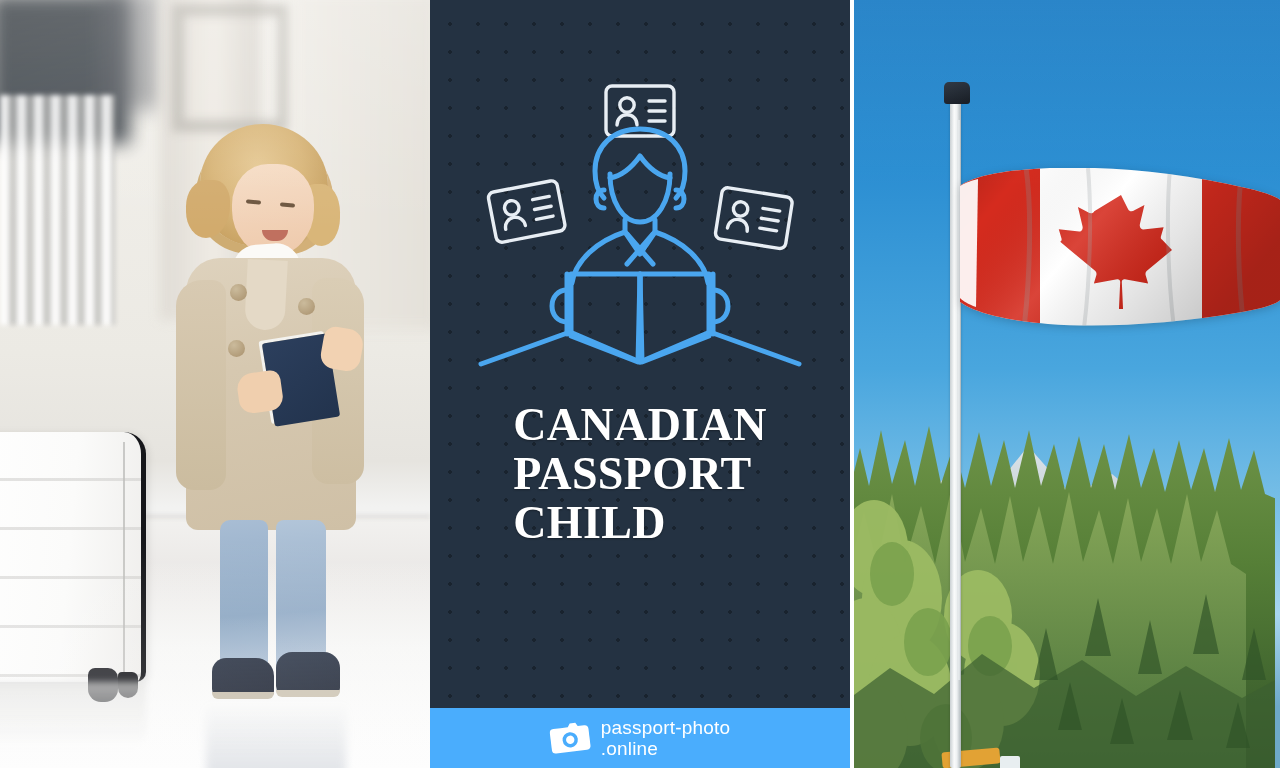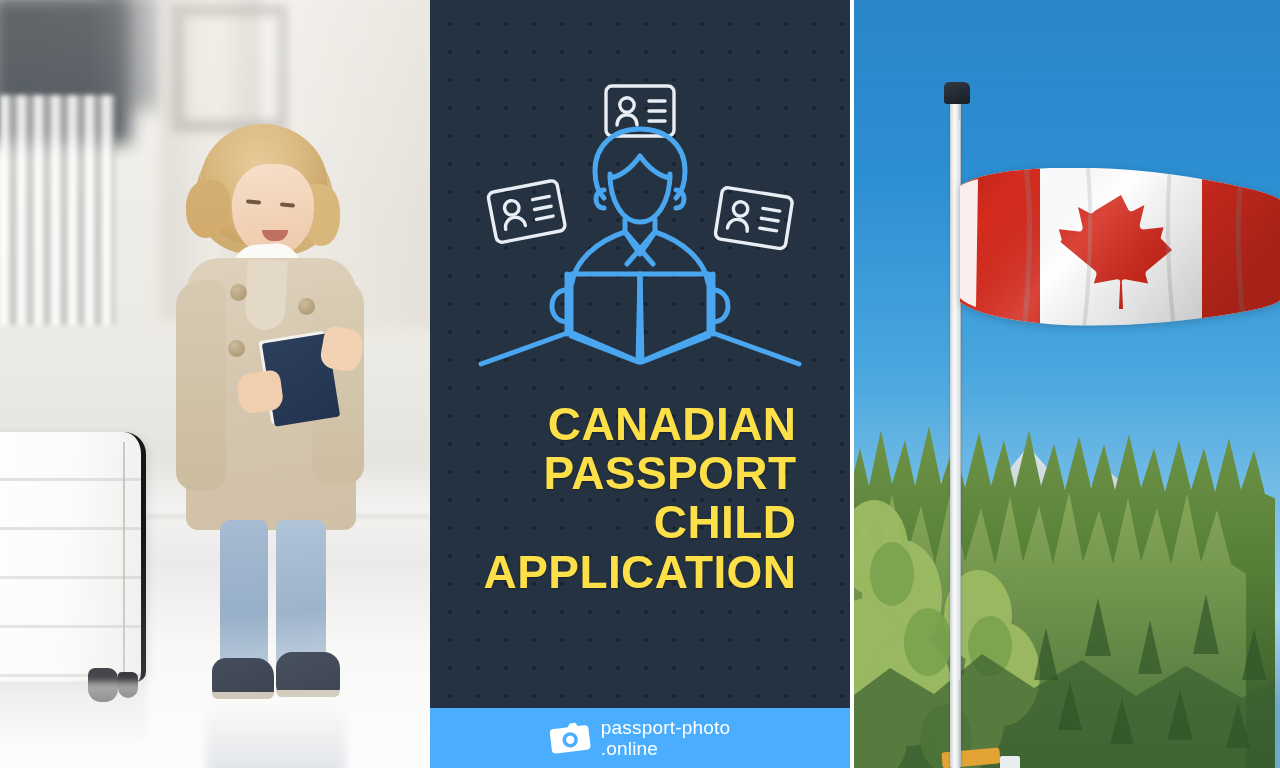--- a/index.html
+++ b/index.html
@@ -212,28 +212,28 @@
   .center-body {
     position:relative; z-index:2;
     flex:1 1 auto;
     display:flex; flex-direction:column;
     align-items:center;
     padding-top:78px;
   }
   .illustration { width:330px; height:300px; display:block; }
   .headline {
     margin-top:22px;
-    text-align:right;
-    color:#fde047;
+    text-align:left;
+    color:#ffffff;
     font-size:46px;
     line-height:1.07;
     font-weight:700;
     letter-spacing:.4px;
     text-transform:uppercase;
-    font-family:Liberation Sans, sans-serif;
+    font-family:Liberation Serif, serif;
     text-shadow:0 1px 2px rgba(0,0,0,.35);
     padding:0 12px;
   }
   .headline span { display:block; }
 
   
   .brandbar {
     position:relative; z-index:3;
     flex:0 0 60px;
     background:#4aadfd;
@@ -411,21 +411,20 @@
           <path d="M6 286L95 254"></path>
           <path d="M324 286L235 254"></path>
           <path d="M95 254h0M165 284l-70-30M165 284l70-30"></path>
         </g>
       </svg>
 
       <h1 class="headline">
         <span>CANADIAN</span>
         <span>PASSPORT</span>
         <span>CHILD</span>
-        <span>APPLICATION</span>
       </h1>
     </div>
 
     <div class="brandbar">
       <svg class="cam-icon" viewBox="0 0 44 34">
         <path d="M13 5h8l2.6-4h6.2L32 5h7a4.4 4.4 0 0 1 4.4 4.4v18.2A4.4 4.4 0 0 1 39 32H5a4.4 4.4 0 0 1-4.4-4.4V9.4A4.4 4.4 0 0 1 5 5h8z" fill="#ffffff"></path>
         <circle cx="22" cy="19" r="8.4" fill="#4aadfd"></circle>
         <circle cx="22" cy="19" r="4.6" fill="#ffffff"></circle>
       </svg>
       <div class="brand-text">

